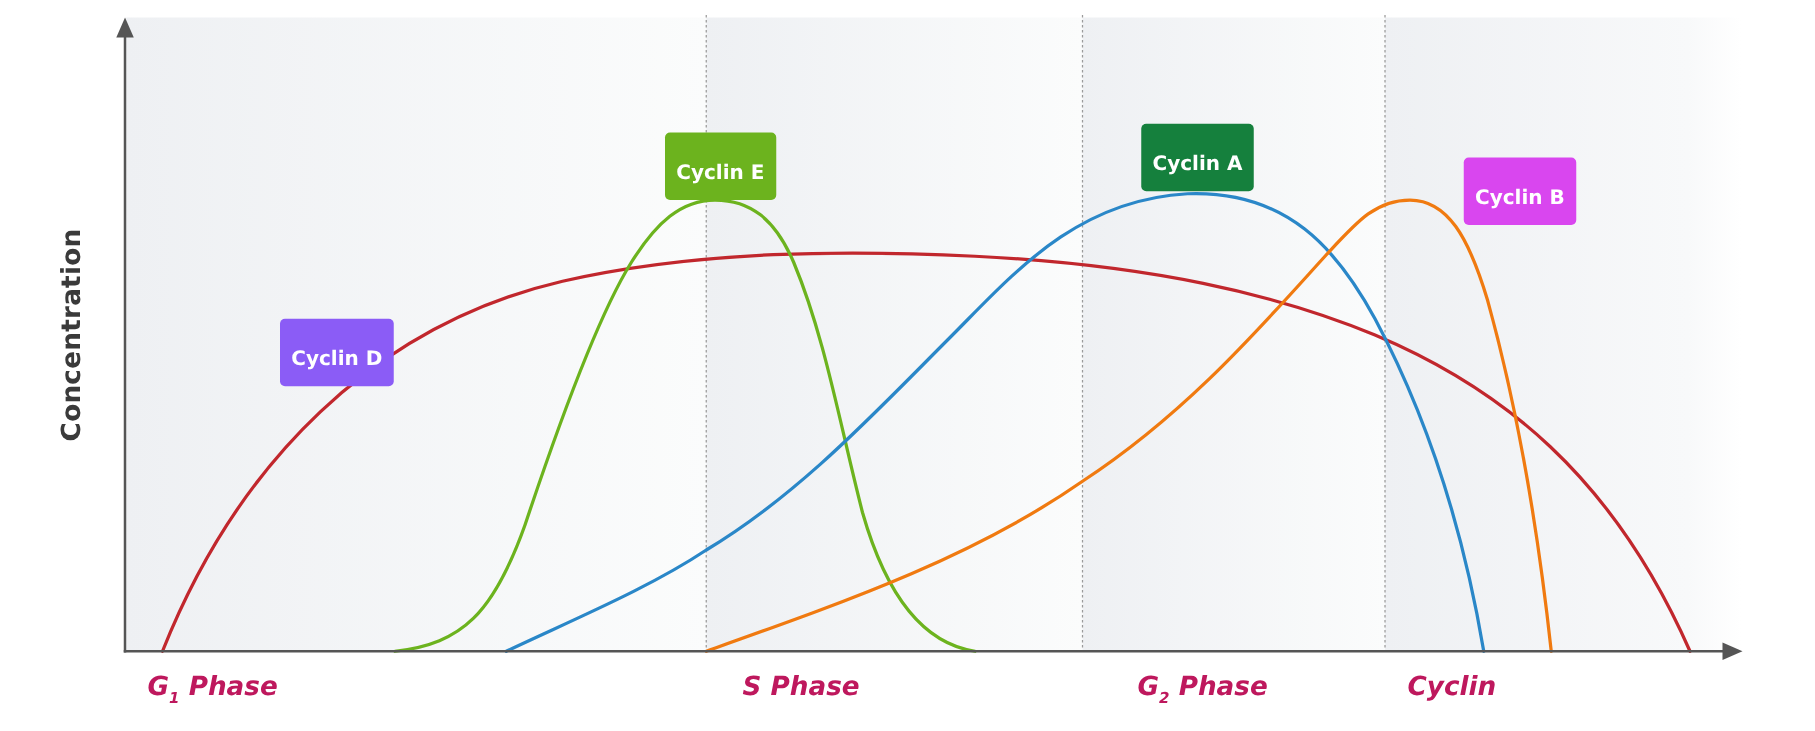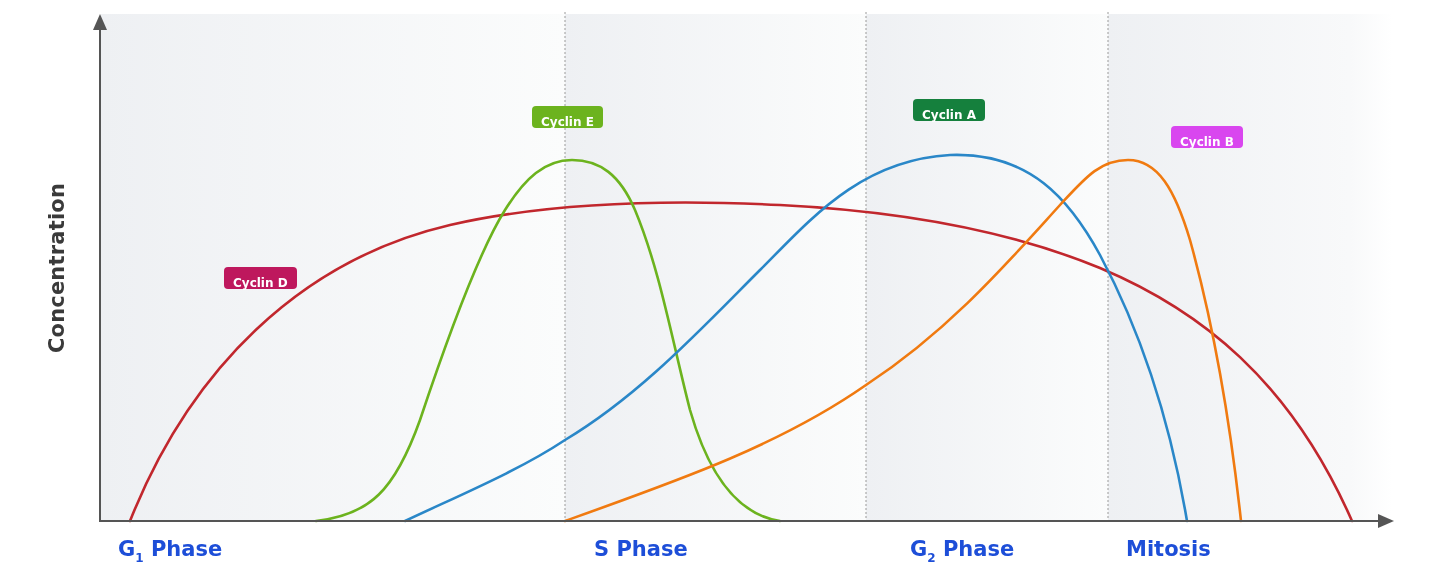--- a/index.html
+++ b/index.html
@@ -1,24 +1,24 @@
 <!DOCTYPE html>
 <html><head>
 <meta charset="utf-8">
 <style>
   html, body { margin: 0; padding: 0; background: #ffffff; }
   body { width: 1452px; height: 585px; position: relative; overflow: hidden;
          font-family: "DejaVu Sans", "Liberation Sans", sans-serif; }
   #chart { position: absolute; left: 0; top: 0; }
   .ylabel { position: absolute; left: 57px; top: 268px; transform: translate(-50%, -50%) rotate(-90deg);
             font-size: 21px; font-weight: bold; color: #3a3a3a; white-space: nowrap; letter-spacing: 0.2px; }
-  .xlabel { position: absolute; top: 537px; font-size: 21px; font-weight: bold; color: #1d4ed8; white-space: nowrap; }
+  .xlabel { position: absolute; top: 537px; font-size: 21px; font-weight: bold; color: #be185d; white-space: nowrap; font-style: italic; }
   .xlabel sub { font-size: 12px; vertical-align: -6px; }
-  .tag { position: absolute; height: 22px; line-height: 32px; padding: 0 9px; border-radius: 4px;
-         color: #ffffff; font-size: 12px; font-weight: bold; white-space: nowrap; }
+  .tag { position: absolute; height: 22px; line-height: 32px; padding: 16px 9px; border-radius: 4px;
+         color: #ffffff; font-size: 16px; font-weight: bold; white-space: nowrap; }
 </style>
 </head>
 <body>
 
 <svg id="chart" width="1452" height="585" viewBox="0 0 1452 585">
   <defs>
     <linearGradient id="band" x1="0" y1="0" x2="1" y2="0">
       <stop offset="0" stop-color="#eef0f3"></stop>
       <stop offset="1" stop-color="#fbfcfc"></stop>
     </linearGradient>
@@ -64,19 +64,19 @@
 <div class="xlabel" style="left:118px;">
   <span>G</span><sub>1</sub><span> Phase</span>
 </div>
 <div class="xlabel" style="left:594px;">
   <span>S Phase</span>
 </div>
 <div class="xlabel" style="left:910px;">
   <span>G</span><sub>2</sub><span> Phase</span>
 </div>
 <div class="xlabel" style="left:1126px;">
-  <span>Mitosis</span>
+  <span>Cyclin</span>
 </div>
 
-<div class="tag" style="left:224px; top:267px; background:#be185d;">Cyclin D</div>
+<div class="tag" style="left:224px; top:255px; background:#8b5cf6;">Cyclin D</div>
 <div class="tag" style="left:532px; top:106px; background:#6cb31e;">Cyclin E</div>
 <div class="tag" style="left:913px; top:99px; background:#15803d;">Cyclin A</div>
 <div class="tag" style="left:1171px; top:126px; background:#d946ef;">Cyclin B</div>
 
 </body></html>

